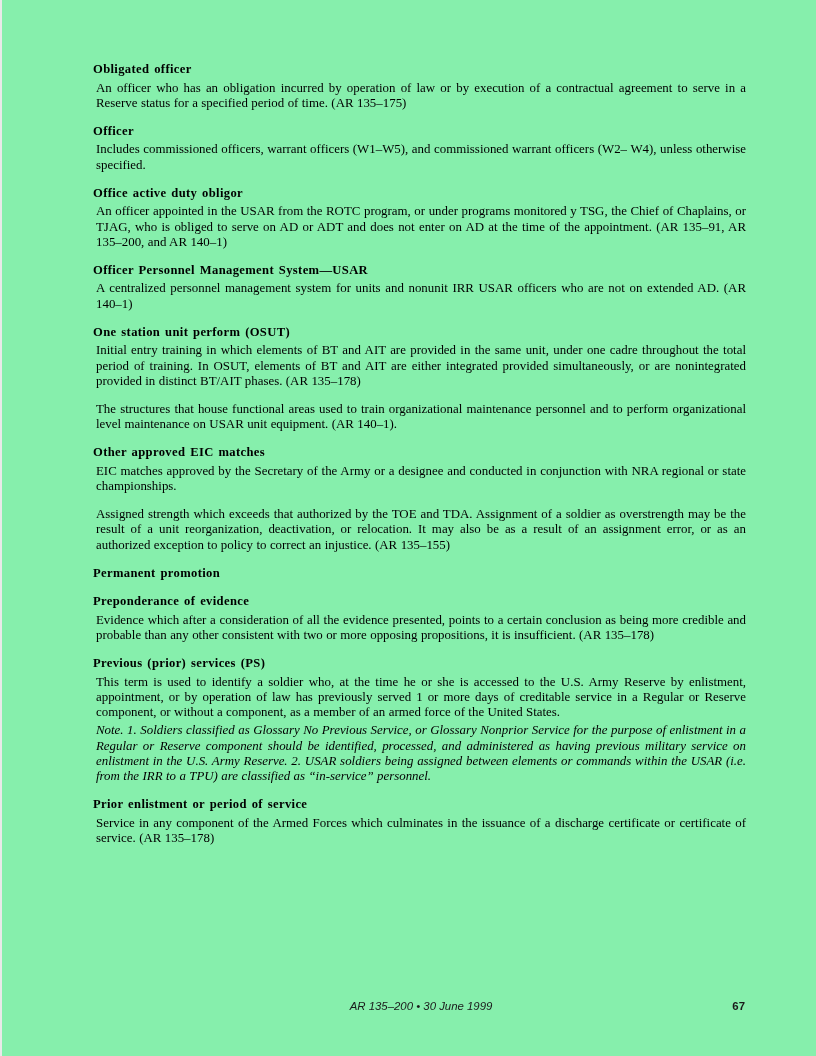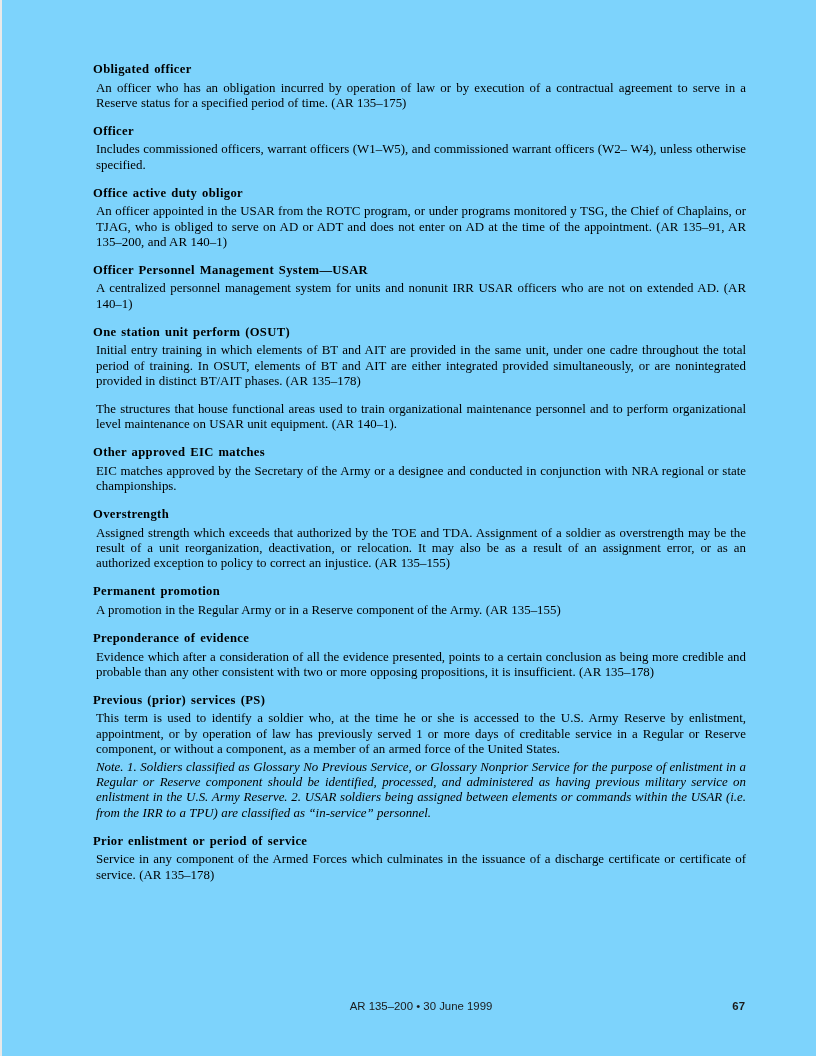--- a/index.html
+++ b/index.html
@@ -4,21 +4,21 @@
 <style>
   html, body {
     margin: 0;
     padding: 0;
     background: #ffffff;
   }
   .page {
     position: relative;
     width: 816px;
     height: 1056px;
-    background: #7dd3fc;
+    background: #86efac;
     box-sizing: border-box;
     overflow: hidden;
     font-family: "Liberation Serif", "DejaVu Serif", serif;
     color: #000000;
   }
   
   .scan-edge-left {
     position: absolute;
     left: 0;
     top: 0;
@@ -67,20 +67,21 @@
     font-family: "Liberation Sans", "DejaVu Sans", sans-serif;
     font-size: 11.4px;
     color: #1a1a1a;
   }
   .footer-center {
     position: absolute;
     left: 0;
     top: 0;
     width: 656px;
     text-align: center;
+    font-style: italic;
   }
   .footer-page {
     position: absolute;
     right: 4px;
     top: 0;
     text-align: right;
     font-weight: bold;
   }
 </style>
 </head>
@@ -120,27 +121,25 @@
     <div class="entry">
       <div class="def">The structures that house functional areas used to train organizational maintenance personnel and to perform organizational level maintenance on USAR unit equipment. (AR 140–1).</div>
     </div>
 
     <div class="entry">
       <div class="term">Other approved EIC matches</div>
       <div class="def">EIC matches approved by the Secretary of the Army or a designee and conducted in conjunction with NRA regional or state championships.</div>
     </div>
 
     <div class="entry">
-      <div class="term">Overstrength</div>
       <div class="def">Assigned strength which exceeds that authorized by the TOE and TDA. Assignment of a soldier as overstrength may be the result of a unit reorganization, deactivation, or relocation. It may also be as a result of an assignment error, or as an authorized exception to policy to correct an injustice. (AR 135–155)</div>
     </div>
 
     <div class="entry">
       <div class="term">Permanent promotion</div>
-      <div class="def">A promotion in the Regular Army or in a Reserve component of the Army. (AR 135–155)</div>
     </div>
 
     <div class="entry">
       <div class="term">Preponderance of evidence</div>
       <div class="def">Evidence which after a consideration of all the evidence presented, points to a certain conclusion as being more credible and probable than any other consistent with two or more opposing propositions, it is insufficient. (AR 135–178)</div>
     </div>
 
     <div class="entry">
       <div class="term">Previous (prior) services (PS)</div>
       <div class="def">This term is used to identify a soldier who, at the time he or she is accessed to the U.S. Army Reserve by enlistment, appointment, or by operation of law has previously served 1 or more days of creditable service in a Regular or Reserve component, or without a component, as a member of an armed force of the United States.</div>

